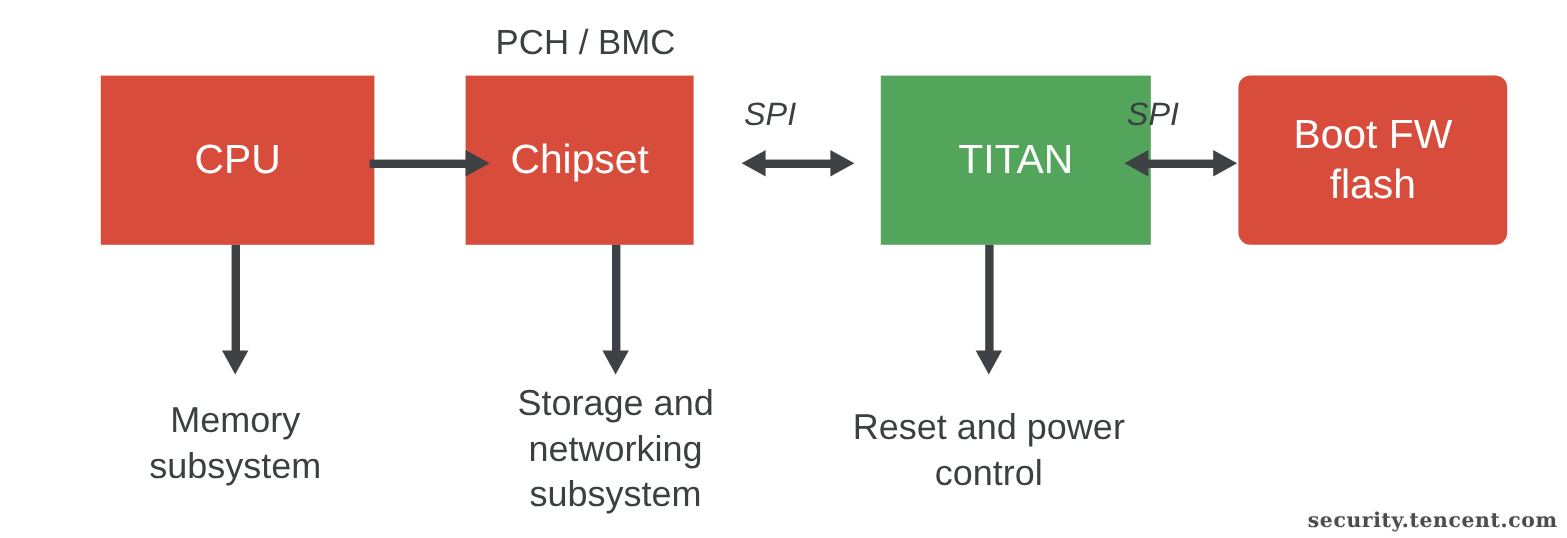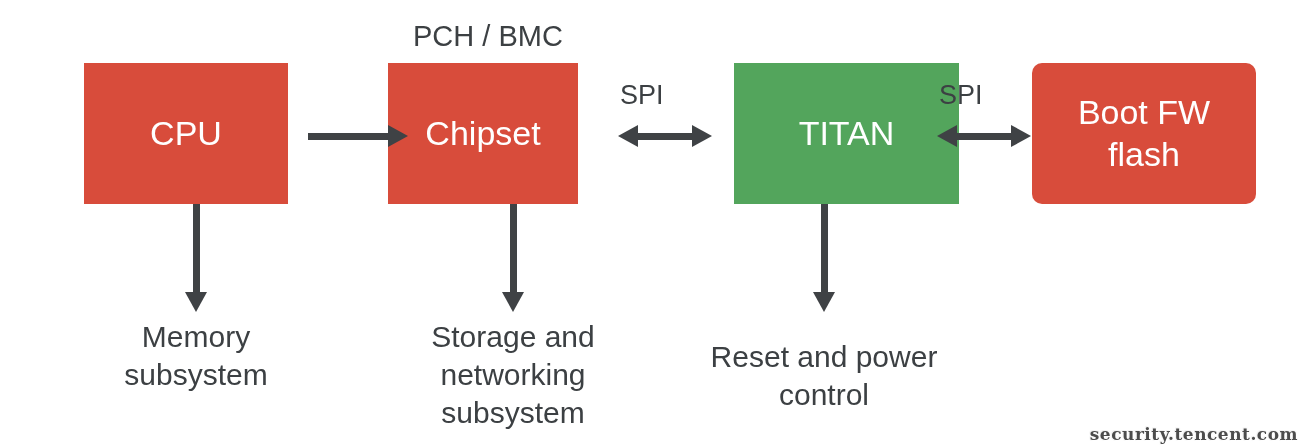--- a/index.html
+++ b/index.html
@@ -24,49 +24,50 @@
     text-align: center;
     color: #ffffff;
     font-size: 34px;
     line-height: 1.22;
     padding: 0 18px;
     box-sizing: border-box;
   }
   .box-red   { background: #d84c3b; }
   .box-green { background: #53a55c; }
 
-  #box-cpu     { left: 84px;   width: 204px; }
+  #box-cpu     { left: 84px;   width: 228px; }
   #box-chipset { left: 388px;  width: 190px; }
   #box-titan   { left: 734px;  width: 225px; }
   #box-bootfw  { left: 1032px; width: 224px; border-radius: 10px; }
 
   .caption {
     position: absolute;
     color: #3c4043;
     text-align: left;
   }
   #pch-bmc-label {
     left: 413px; top: 20px; width: 200px;
     font-size: 29px;
   }
   .spi-label {
     font-size: 27px;
     width: 90px;
+    font-style: italic;
   }
   #spi-label-1 { left: 620px; top: 80px; }
   #spi-label-2 { left: 939px; top: 80px; }
 
   .sub-label {
     position: absolute;
     color: #3c4043;
     font-size: 30px;
     line-height: 38px;
     text-align: center;
   }
-  #memory-label  { left: 86px;  top: 318px; width: 220px; }
+  #memory-label  { left: 86px;  top: 332px; width: 220px; }
   #storage-label { left: 413px; top: 318px; width: 200px; }
   #reset-label   { left: 704px; top: 338px; width: 240px; }
 
   
   .shaft-h {
     position: absolute;
     height: 7px;
     top: 133px;
     background: #3f4245;
   }

